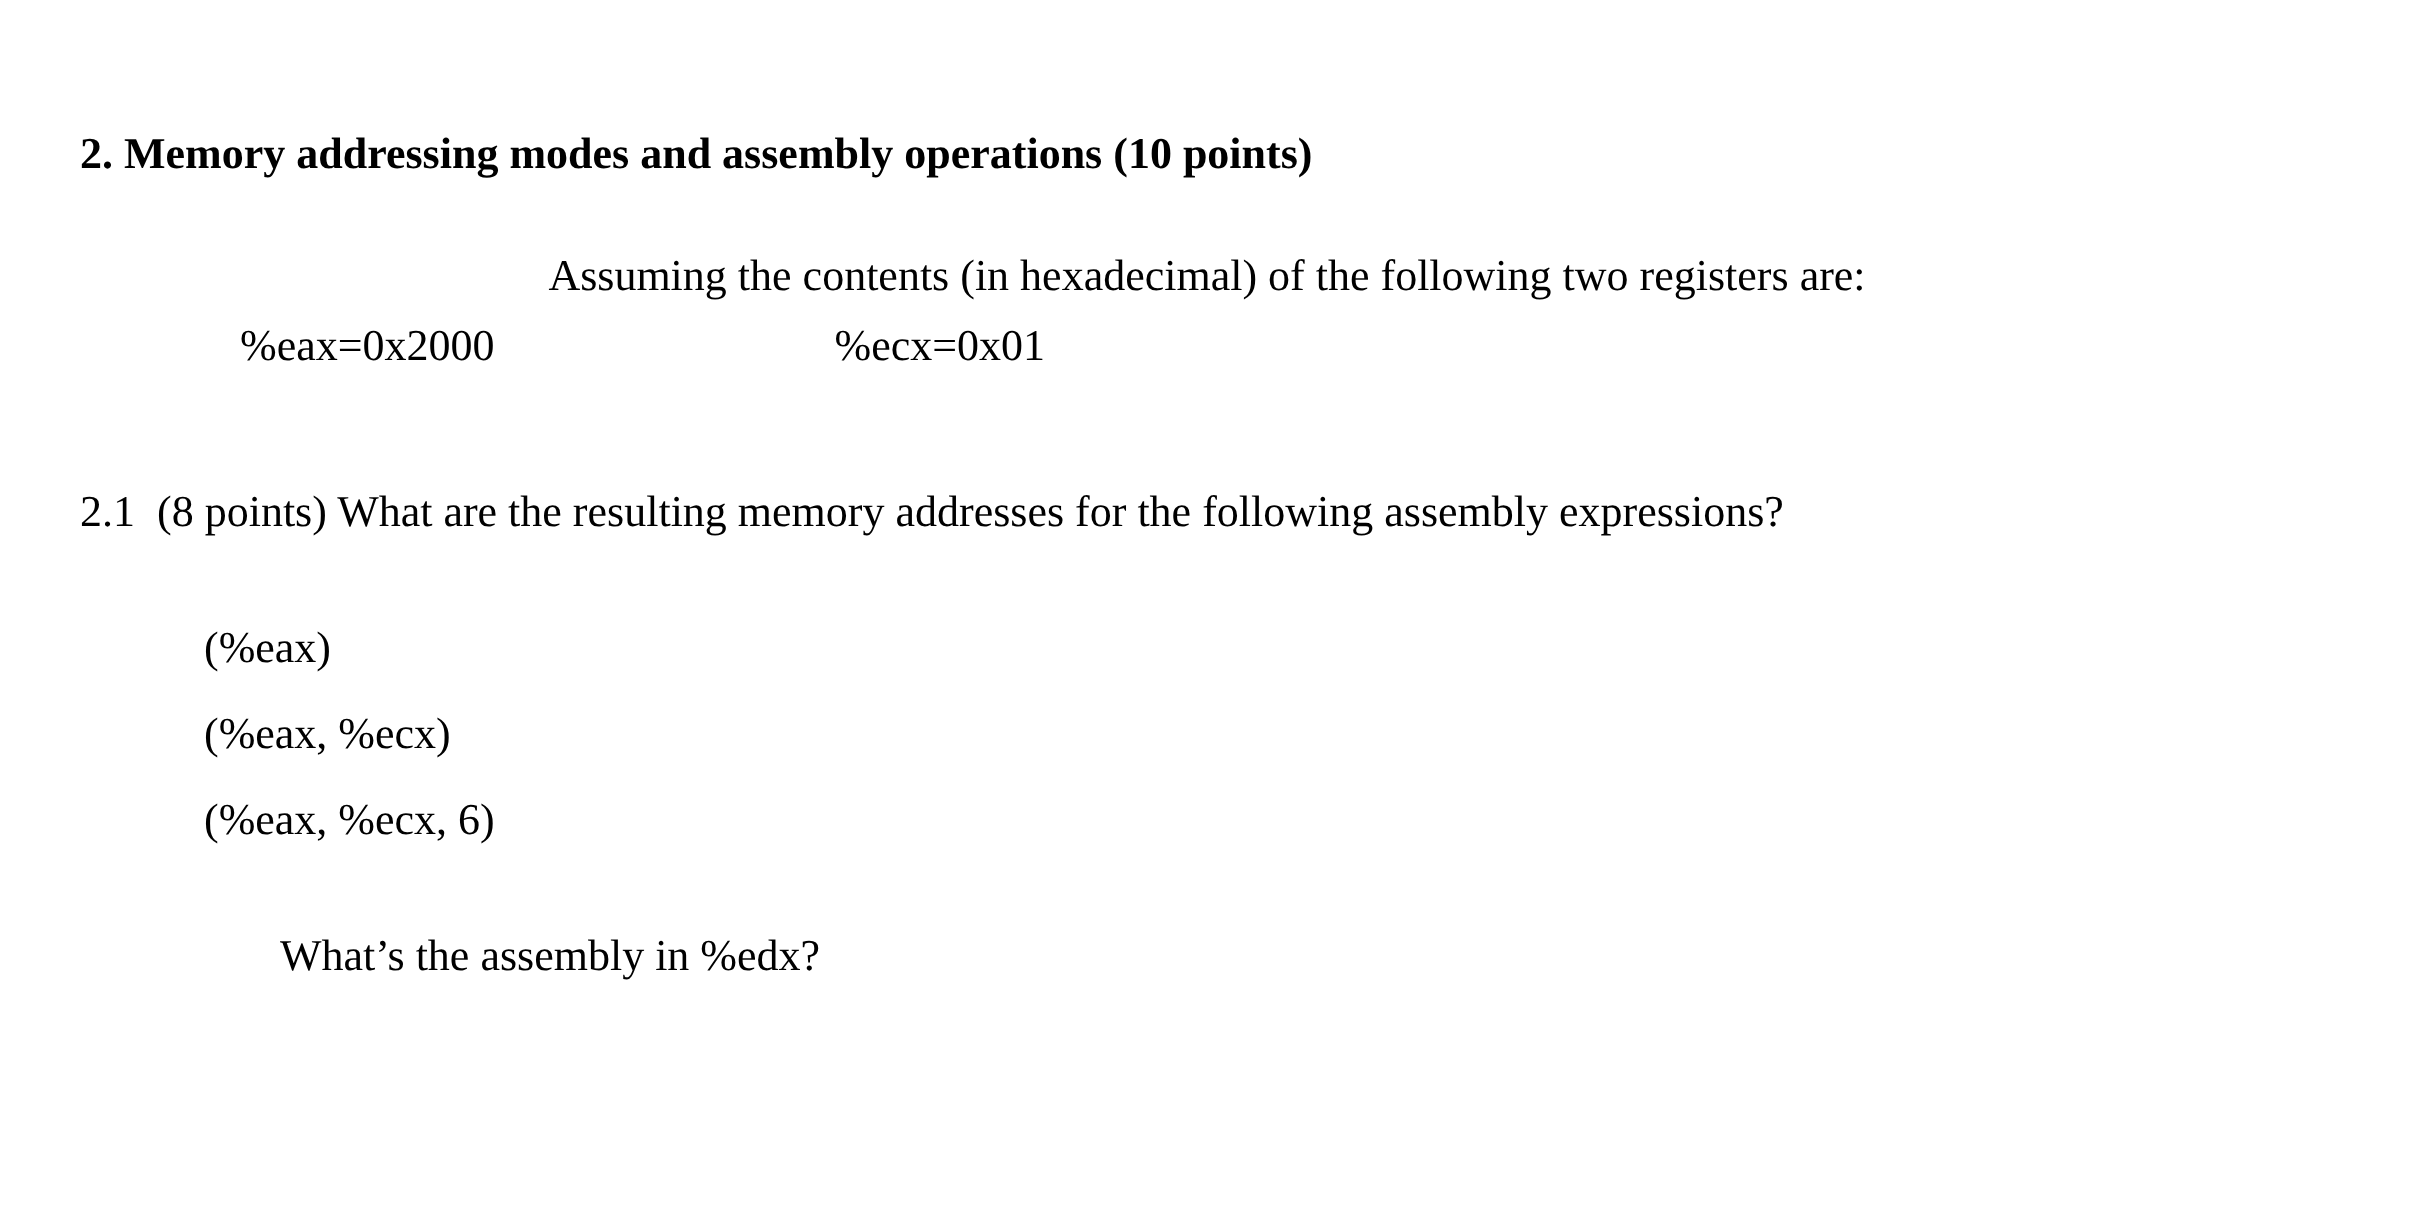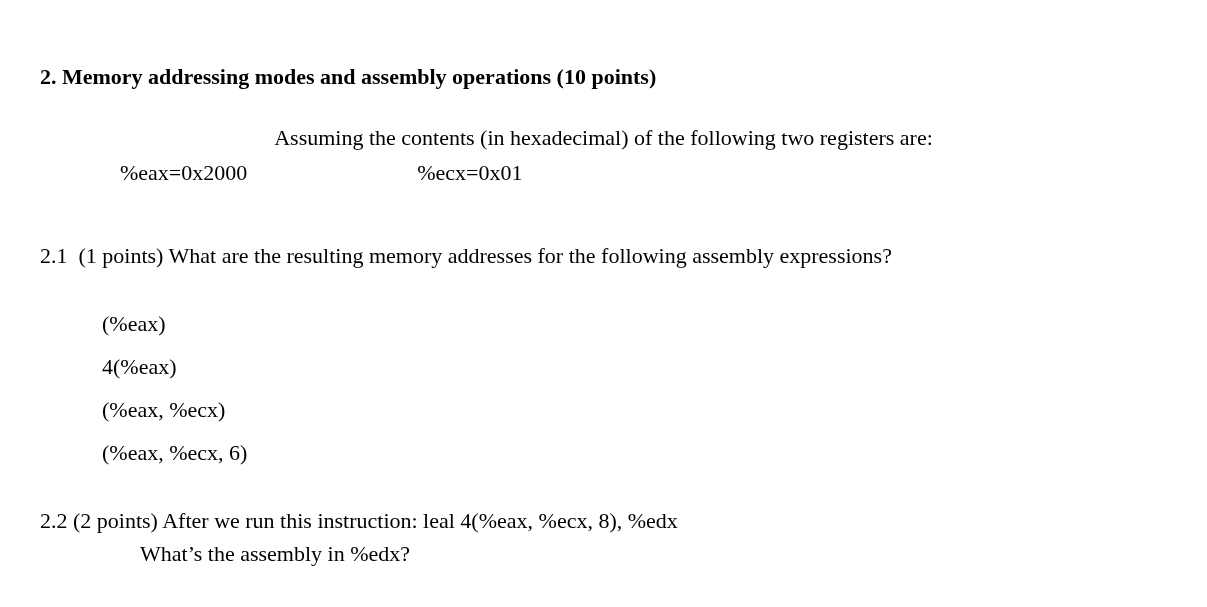--- a/index.html
+++ b/index.html
@@ -58,26 +58,24 @@
 
 <div class="title">2. Memory addressing modes and assembly operations (10 points)</div>
 
 <div class="intro">Assuming the contents (in hexadecimal) of the following two registers are:</div>
 
 <div class="registers">
   <span class="regspan">%eax=0x2000</span><span class="gap"></span><span class="regspan">%ecx=0x01</span>
 </div>
 
 <div class="q21">
-  <span>2.1</span>&nbsp;&nbsp;<span>(1 points)</span> <span>What are the resulting memory addresses for the following assembly expressions?</span>
+  <span>2.1</span>&nbsp;&nbsp;<span>(8 points)</span> <span>What are the resulting memory addresses for the following assembly expressions?</span>
 </div>
 
 <div class="expressions">
   <div>(%eax)</div>
-  <div>4(%eax)</div>
   <div>(%eax, %ecx)</div>
   <div>(%eax, %ecx, 6)</div>
 </div>
 
 <div>
-  <div class="q22-first">2.2 (2 points) After we run this instruction: leal 4(%eax, %ecx, 8), %edx</div>
   <div class="q22-second">What’s the assembly in %edx?</div>
 </div>
 
 </body></html>

